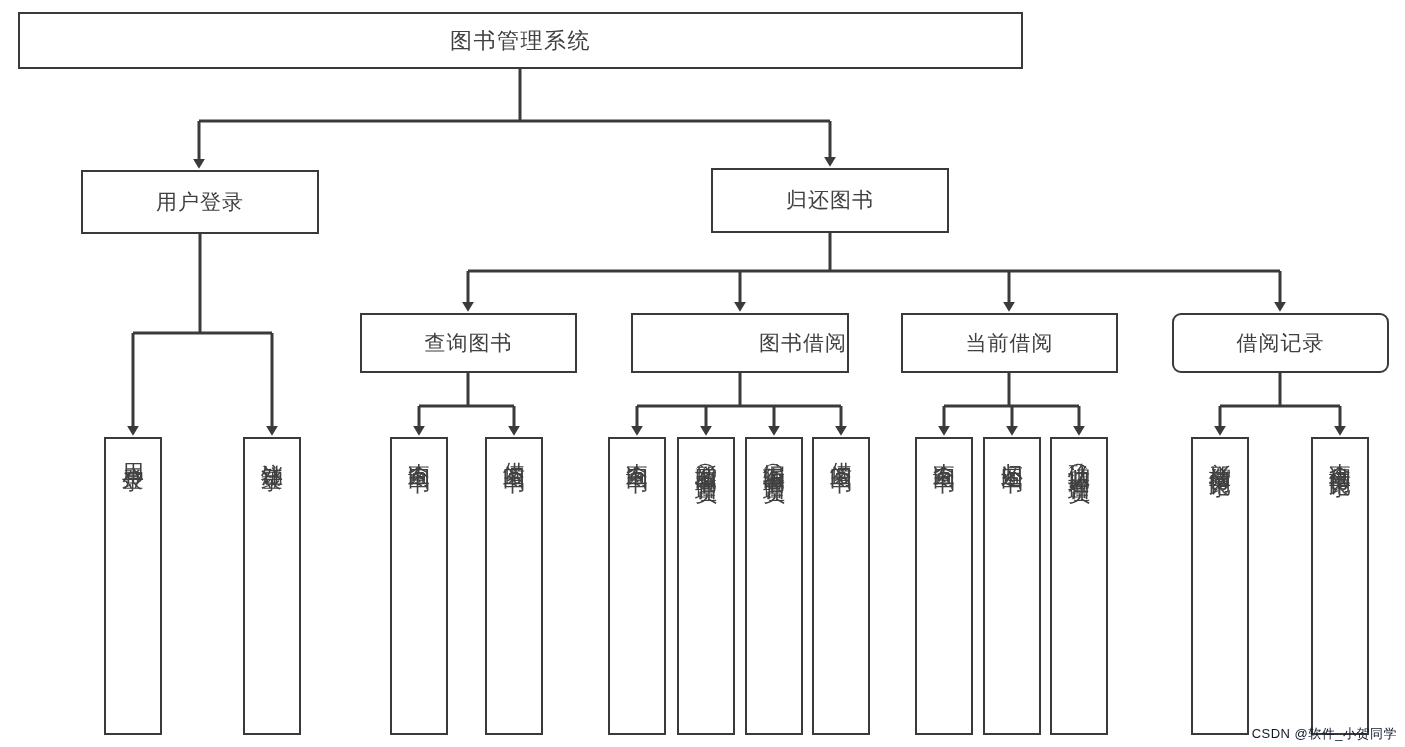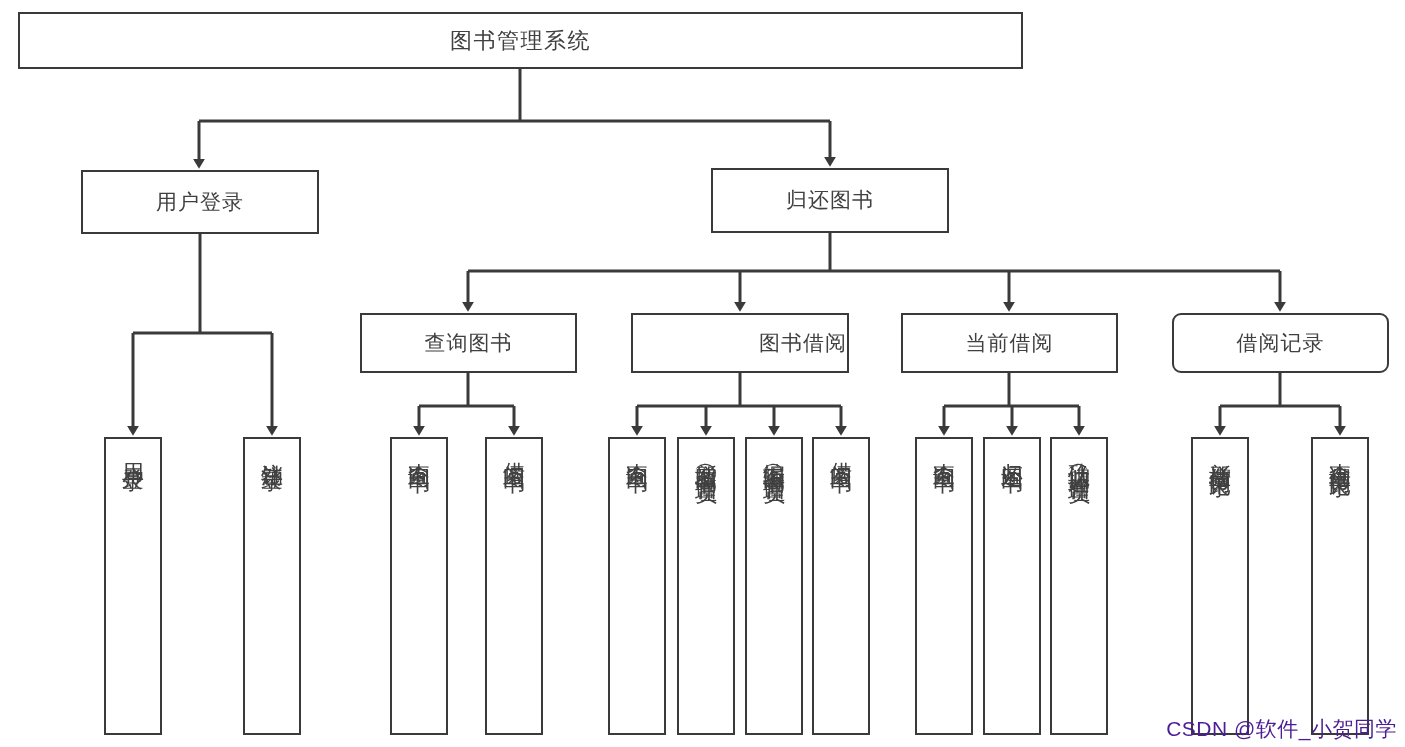--- a/index.html
+++ b/index.html
@@ -58,22 +58,22 @@
     font-size: 22px;
     letter-spacing: 3px;
     line-height: 1;
     white-space: nowrap;
     margin: 0 auto;
   }
   #watermark {
     position: absolute;
     right: 8px;
     bottom: 4px;
-    font-size: 21px;
-    color: #4c1d95;
+    font-size: 13px;
+    color: #0f172a;
     letter-spacing: 0.5px;
     white-space: nowrap;
     pointer-events: none;
   }
 </style>
 </head>
 <body>
 
 <div id="canvas">
 

